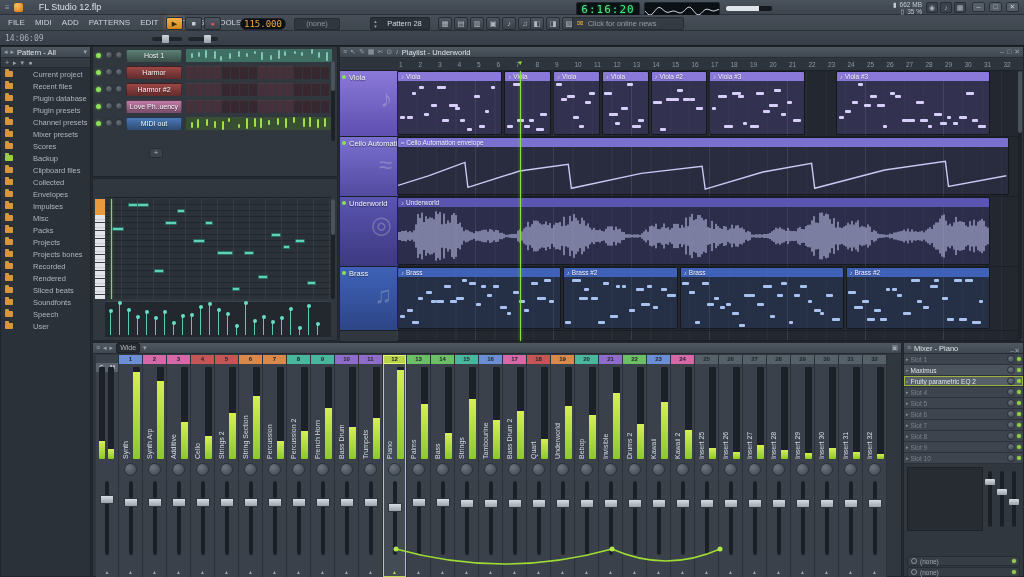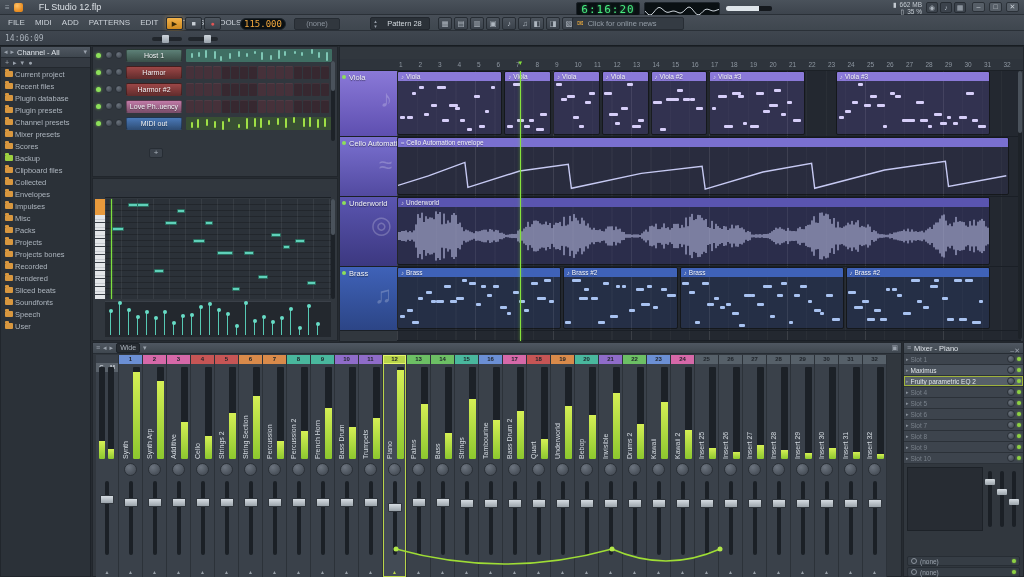--- a/index.html
+++ b/index.html
@@ -42,21 +42,21 @@
 
 .panel{position:absolute;background:#31373e;border:1px solid #21262c;}
 .phead{height:11px;background:linear-gradient(#4f5761,#3f474f);border-bottom:1px solid #262c33;display:flex;align-items:center;gap:3px;padding:0 3px;}
 .ph-title{font-size:7.5px;color:#dde2e8;white-space:nowrap;}
 .ph-ic{font-size:7px;color:#9aa2ac;line-height:10px;}
 .ph-sp{flex:1;}
 .inset{background:#262b31;border:1px solid #1d2329;border-radius:2px;color:#aab2bb;font-size:7px;line-height:8px;padding:0 3px;display:flex;align-items:center;}
 
 #browser{left:0;top:46px;width:91px;height:531px;background:#2b3138;border-right:1px solid #1d2228;}
 #browser-tools{height:10px;display:flex;gap:4px;align-items:center;padding:0 4px;background:#343a42;border-bottom:1px solid #23282e;font-size:7px;color:#9aa2ac;}
-.b-item{height:12px;display:flex;align-items:center;gap:2px;padding-left:4px;}
+.b-item{height:12px;display:flex;align-items:center;gap:20px;padding-left:4px;}
 .b-item .lbl{font-size:7.5px;color:#adb5be;white-space:nowrap;}
 .folder{width:8px;height:6px;border-radius:1px;position:relative;flex:none;}
 .folder:before{content:"";position:absolute;left:0;top:-2px;width:4px;height:2px;background:inherit;border-radius:1px 1px 0 0;}
 
 #rack{left:92px;top:46px;width:246px;height:131px;}
 .rk-row{position:relative;height:17px;}
 .rk-led{position:absolute;left:3px;top:6px;width:5px;height:5px;border-radius:50%;background:#8de05a;box-shadow:0 0 3px rgba(141,224,90,.7);}
 .rk-knob{position:absolute;top:4px;width:8px;height:8px;border-radius:50%;background:radial-gradient(circle at 35% 30%,#6b737d,#454c55 75%);border:1px solid #2a3037;}
 .rk-name{position:absolute;left:33px;top:2px;width:56px;height:13px;border-radius:2px;font-size:7px;line-height:12px;text-align:center;color:#f0f3f5;border:1px solid rgba(0,0,0,.35);text-shadow:0 1px 1px rgba(0,0,0,.4);overflow:hidden;white-space:nowrap;}
 .rk-steps{position:absolute;left:93px;top:2px;height:13px;display:flex;gap:1px;}
@@ -217,21 +217,21 @@
       <div class="sh" style="left:10px"></div>
     </div>
   <div class="mini-slider" style="left:188px">
       <div class="sh" style="left:16px"></div>
     </div>
 
   <div id="browser" class="panel">
     <div class="phead">
       <span class="ph-ic">◂</span>
       <span class="ph-ic">▸</span>
-      <span class="ph-title">Channel - All</span>
+      <span class="ph-title">Pattern - All</span>
       <span class="ph-sp"></span>
       <span class="ph-ic">▾</span>
     </div>
     <div id="browser-tools">
         <span>+</span>
         <span>▸</span>
         <span>▾</span>
         <span>●</span>
       </div>
     <div id="browser-list">
@@ -556,20 +556,34 @@
         <div class="pr-stem" style="left: 212px; height: 11.3px;">
           <div class="pr-dot"></div>
         </div>
       </div>
     <div id="pr-scroll">
         <div class="sh"></div>
       </div>
   </div>
 
   <div id="playlist" class="panel">
+    <div class="phead" id="pl-head">
+        <span class="ph-ic">≡</span>
+        <span class="ph-ic">↖</span>
+        <span class="ph-ic">✎</span>
+        <span class="ph-ic">▦</span>
+        <span class="ph-ic">✂</span>
+        <span class="ph-ic">⊙</span>
+        <span class="ph-ic">♪</span>
+        <span class="ph-title">Playlist - Underworld</span>
+        <span class="ph-sp"></span>
+        <span class="ph-ic">–</span>
+        <span class="ph-ic">□</span>
+        <span class="ph-ic">✕</span>
+      </div>
     <div id="pl-ruler">
         <span class="pl-num" style="left: 59px;">1</span>
         <span class="pl-num" style="left: 78.5px;">2</span>
         <span class="pl-num" style="left: 98px;">3</span>
         <span class="pl-num" style="left: 117.5px;">4</span>
         <span class="pl-num" style="left: 137px;">5</span>
         <span class="pl-num" style="left: 156.5px;">6</span>
         <span class="pl-num" style="left: 176px;">7</span>
         <span class="pl-num" style="left: 195.5px;">8</span>
         <span class="pl-num" style="left: 215px;">9</span>

